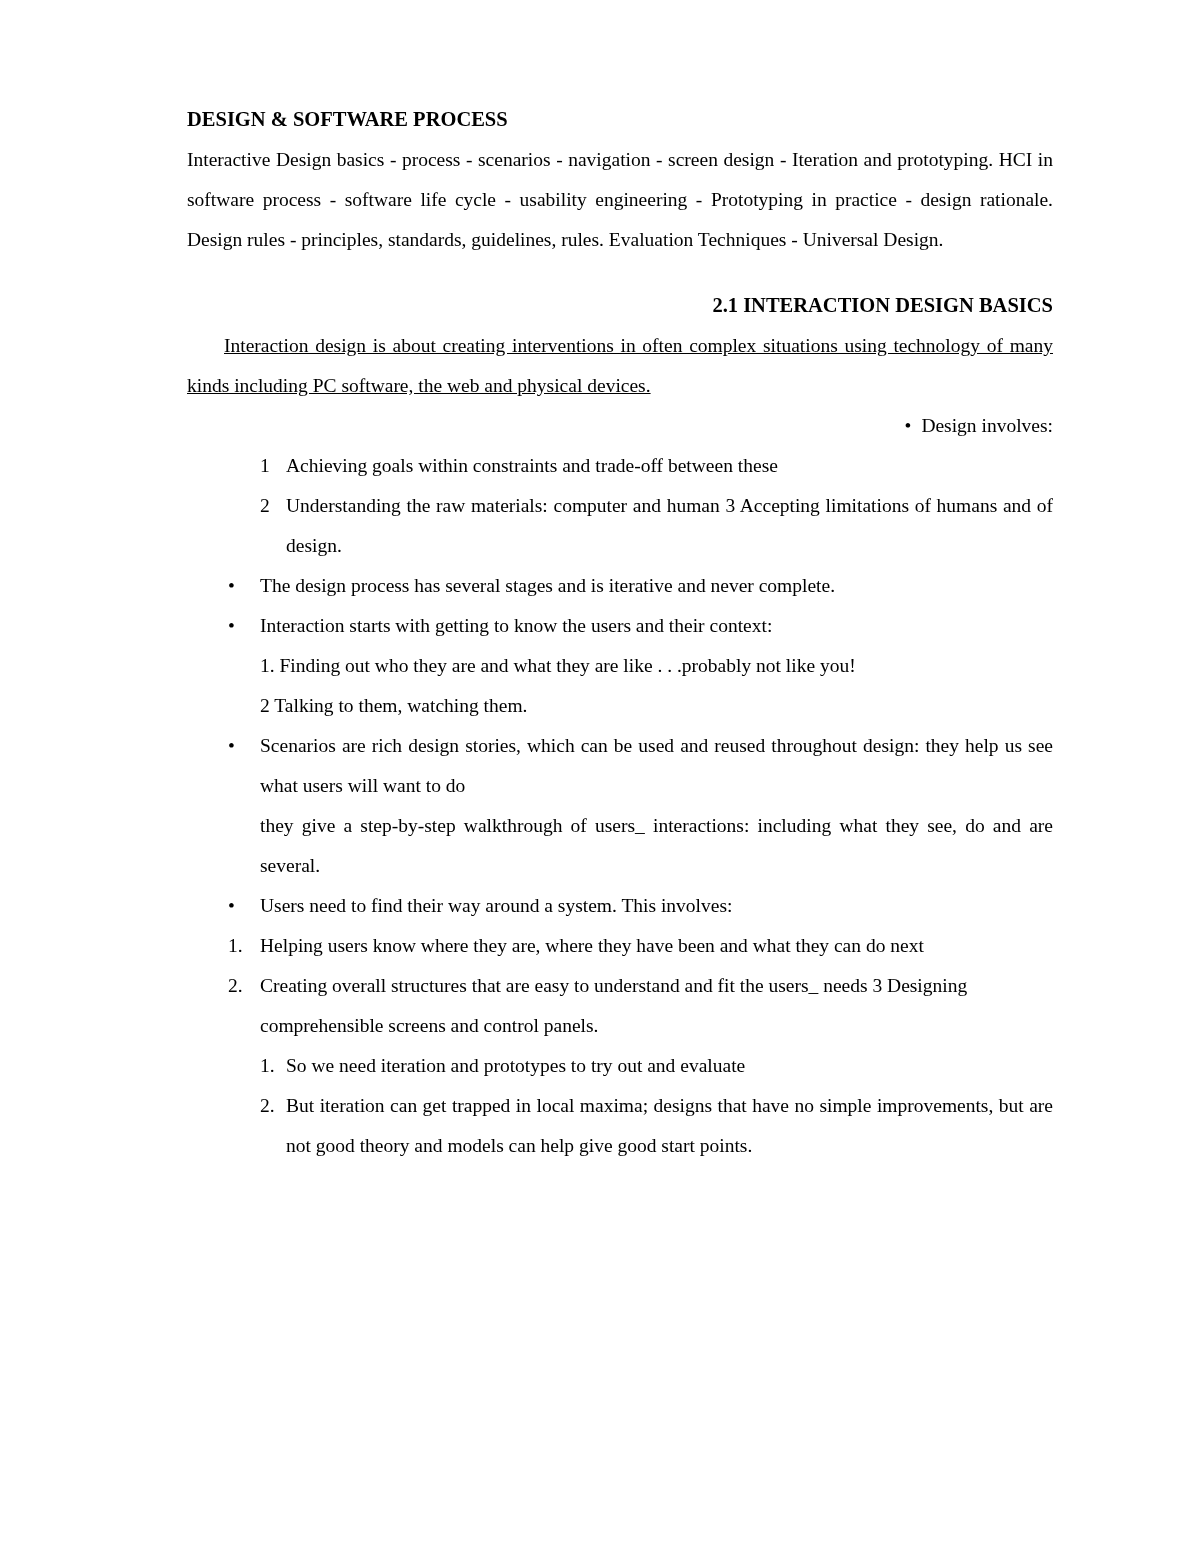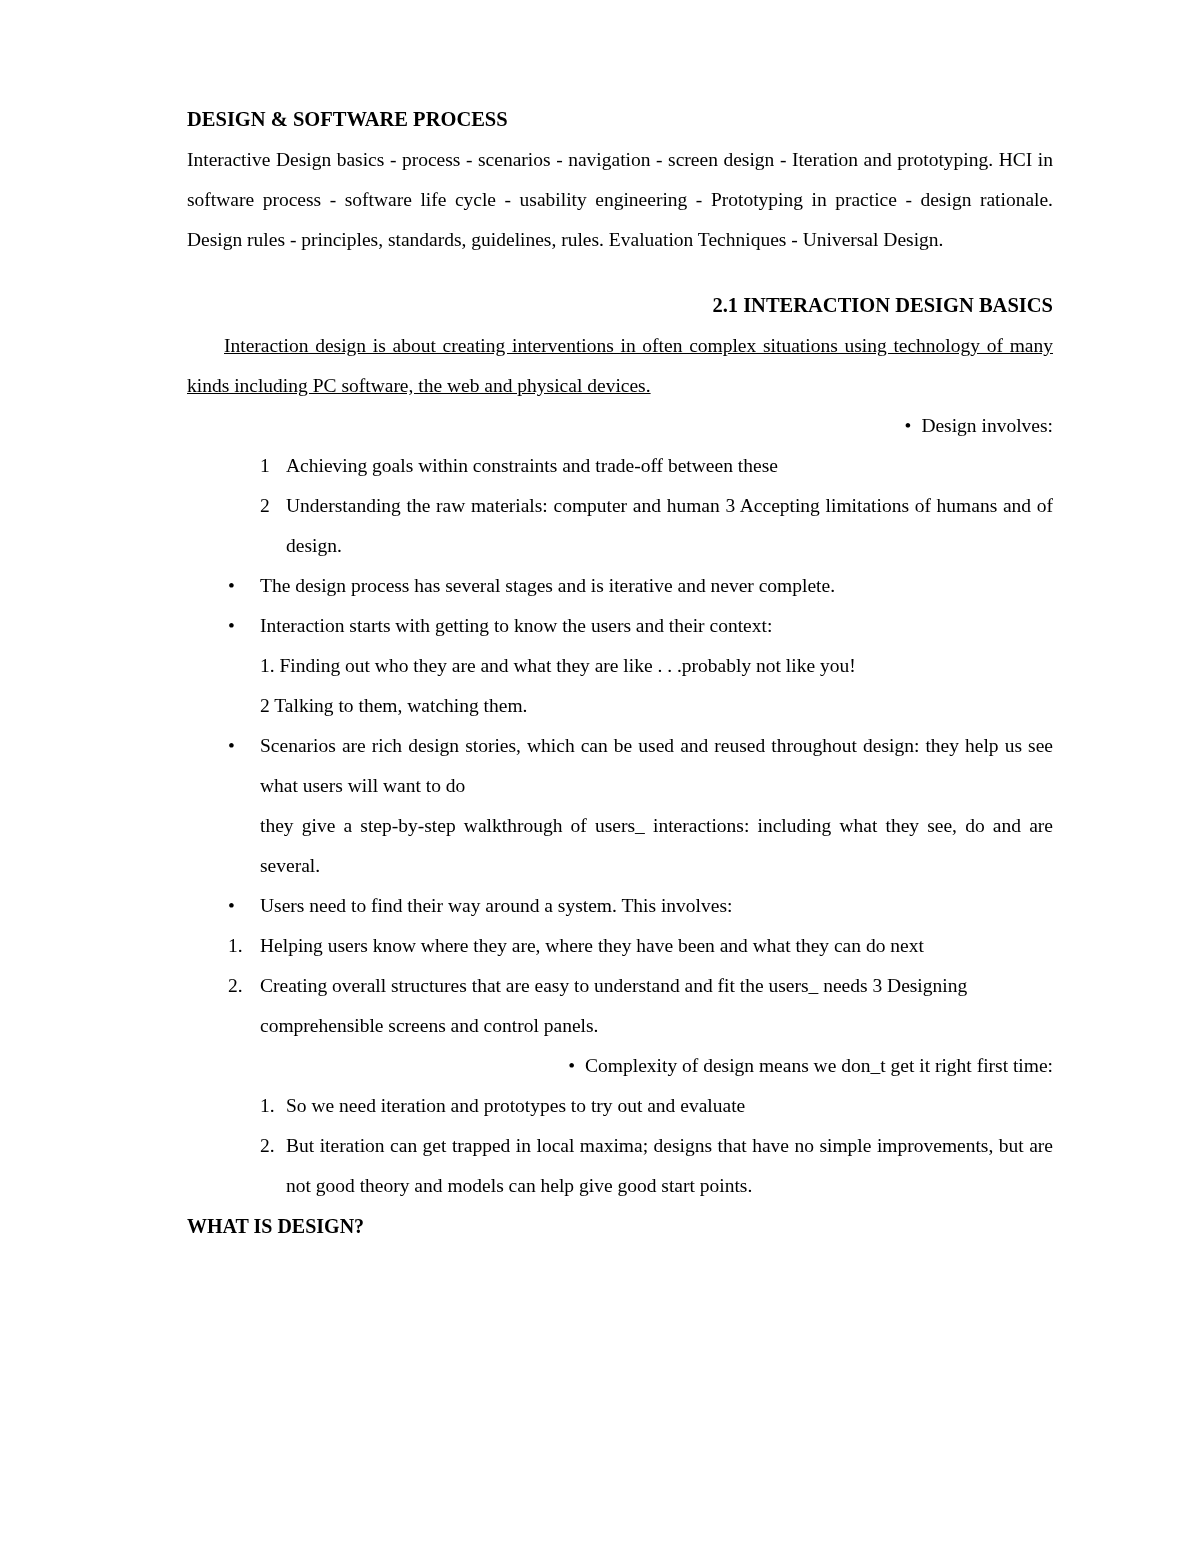--- a/index.html
+++ b/index.html
@@ -147,27 +147,23 @@
   </div>
   <div class="numrow">
     <span class="nmark">1.</span>
     <div class="ntext">Helping users know where they are, where they have been and what they can do next</div>
   </div>
   <div class="numrow">
     <span class="nmark">2.</span>
     <div class="ntext">Creating overall structures that are easy to understand and fit the users_ needs 3 Designing comprehensible screens and control panels.</div>
   </div>
 
-  <div class="binline">
-    <span class="dot">•</span><span>Complexity of design means we don_t get it right first time:</span>
-  </div>
   <div class="subnumrow">
     <span class="nmark">1.</span>
     <div class="ntext">So we need iteration and prototypes to try out and evaluate</div>
   </div>
   <div class="subnumrow">
     <span class="nmark">2.</span>
     <div class="ntext justify">But iteration can get trapped in local maxima; designs that have no simple improvements, but are not good theory and models can help give good start points.</div>
   </div>
 
-  <h2 class="closing-heading">WHAT IS DESIGN?</h2>
 
 </div>
 
 </body></html>

